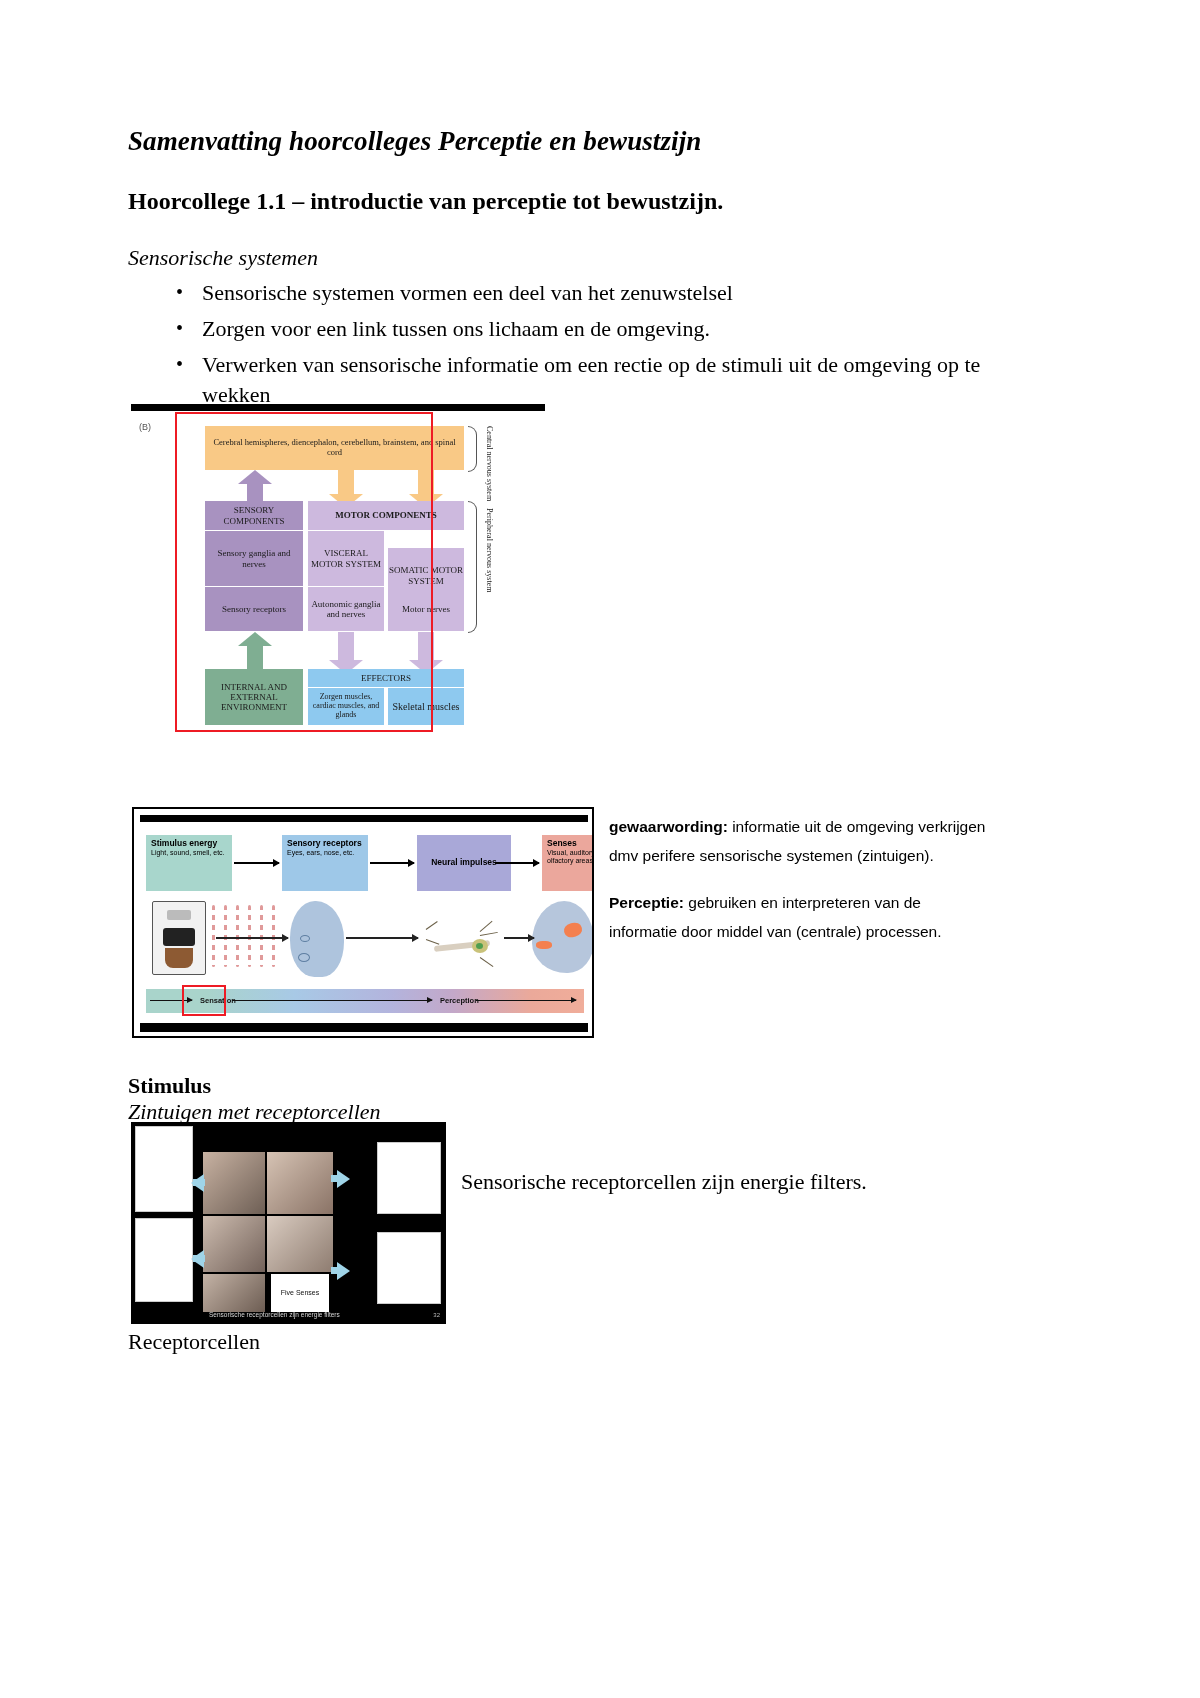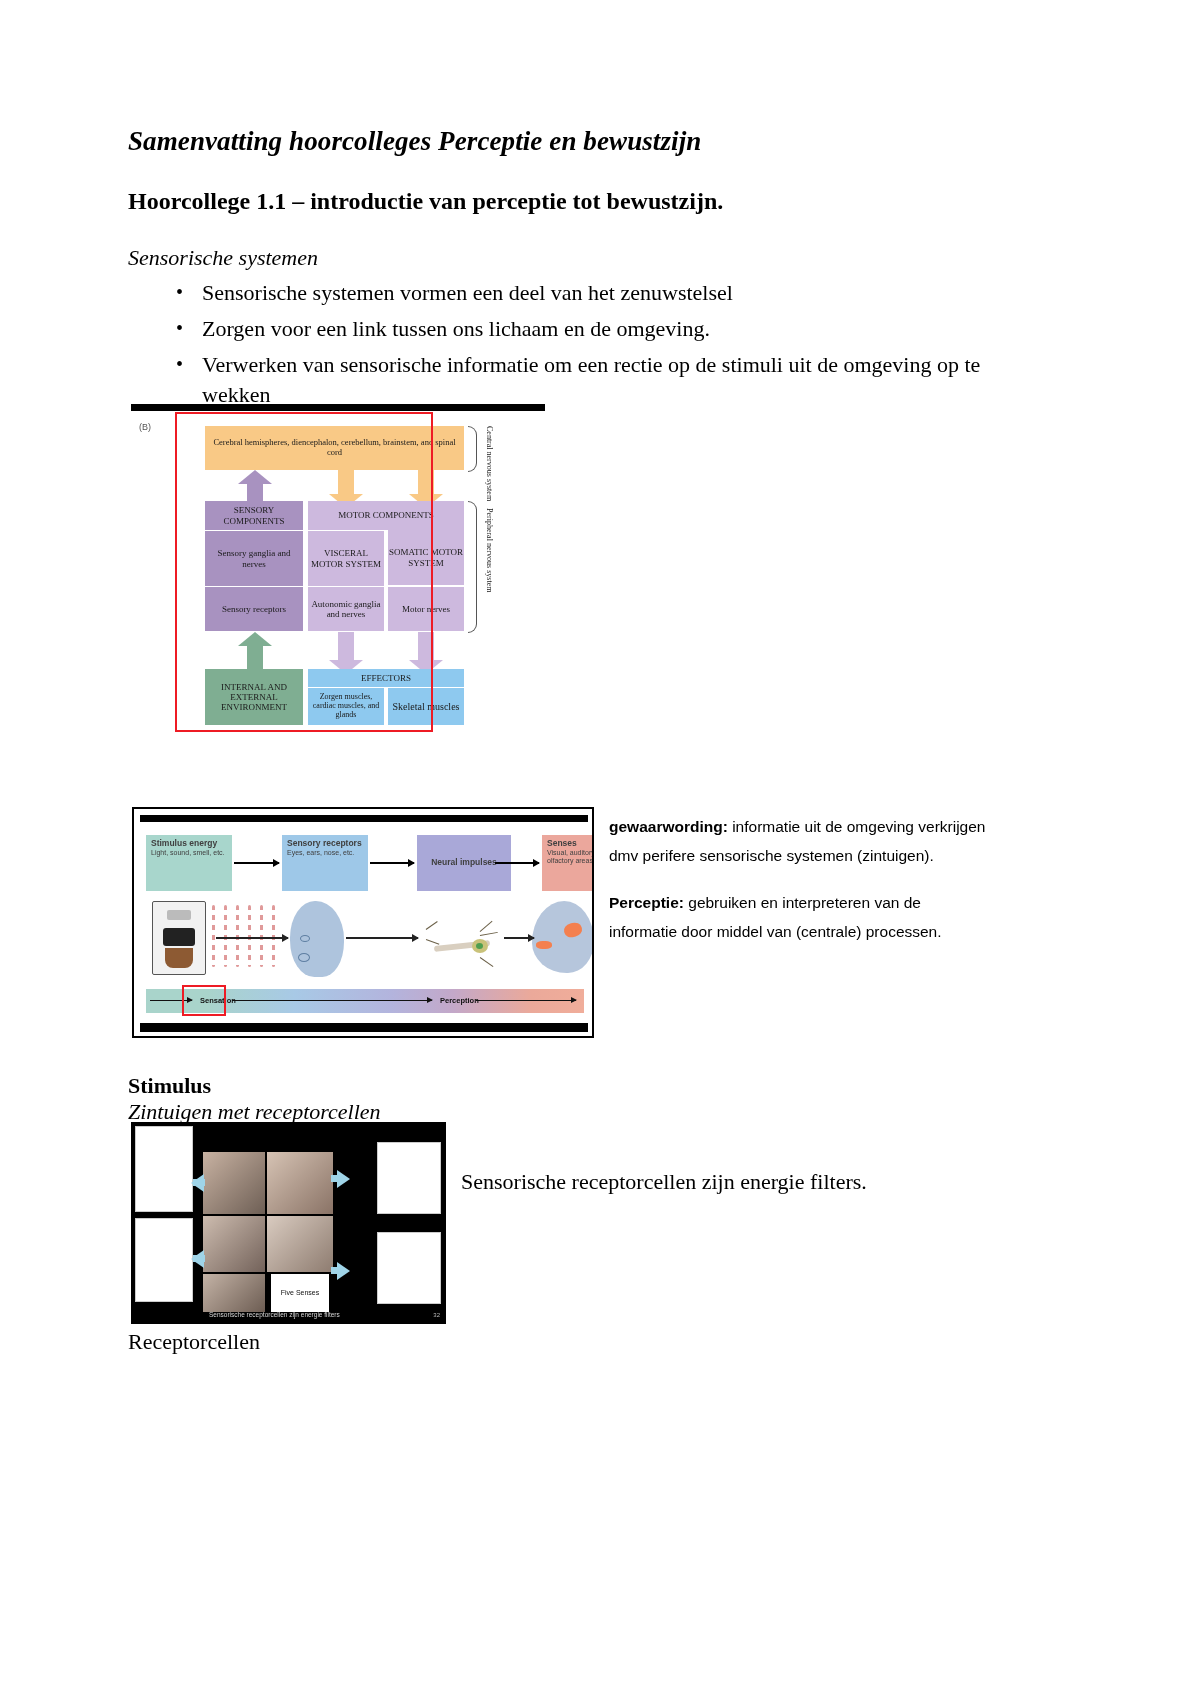--- a/index.html
+++ b/index.html
@@ -159,23 +159,23 @@
     justify-content: center;
     text-align: center;
     font-family: "Liberation Serif", serif;
     color: #1a1a1a;
     line-height: 1.12;
   }
   .cns      { left: 74px;  top: 22px;  width: 259px; height: 44px; background: #f9c986; font-size: 8.5px; padding: 0 4px; }
   .sens-hdr { left: 74px;  top: 97px;  width: 98px;  height: 29px; background: #a892c0; font-size: 9px; }
   .sens-gng { left: 74px;  top: 127px; width: 98px;  height: 55px; background: #a892c0; font-size: 9px; }
   .sens-rec { left: 74px;  top: 183px; width: 98px;  height: 44px; background: #a892c0; font-size: 9px; }
-  .mot-hdr  { left: 177px; top: 97px;  width: 156px; height: 29px; background: #cdb9de; font-size: 9px; }
+  .mot-hdr  { left: 177px; top: 97px;  width: 156px; height: 29px; background: #cdb9de; font-size: 9px; font-weight: bold; }
   .vis-mot  { left: 177px; top: 127px; width: 76px;  height: 55px; background: #cdb9de; font-size: 9px; }
-  .som-mot  { left: 257px; top: 126px; width: 76px;  height: 55px; background: #cdb9de; font-size: 9px; }
+  .som-mot  { left: 257px; top: 144px; width: 76px;  height: 55px; background: #cdb9de; font-size: 9px; }
   .auto-gng { left: 177px; top: 183px; width: 76px;  height: 44px; background: #cdb9de; font-size: 9px; }
   .mot-nrv  { left: 257px; top: 183px; width: 76px;  height: 44px; background: #cdb9de; font-size: 9px; }
   .int-env  { left: 74px;  top: 265px; width: 98px;  height: 56px; background: #7fae92; font-size: 9px; }
   .eff-hdr  { left: 177px; top: 265px; width: 156px; height: 18px; background: #8ec9ef; font-size: 9px; }
   .eff-sm   { left: 177px; top: 284px; width: 76px;  height: 37px; background: #8ec9ef; font-size: 8px; }
   .eff-sk   { left: 257px; top: 284px; width: 76px;  height: 37px; background: #8ec9ef; font-size: 10px; }
 
   
   .barrow { position: absolute; }
   .barrow .shaft { position: absolute; left: 50%; transform: translateX(-50%); }
@@ -249,21 +249,21 @@
     position: absolute;
     left: 6px; bottom: 4px;
     width: 448px; height: 9px;
     background: #000;
   }
   .f2box {
     position: absolute;
     box-sizing: border-box;
     padding: 4px 5px;
     font-family: "Liberation Sans", sans-serif;
-    color: #404040;
+    color: #000000;
     line-height: 1.15;
   }
   .f2box .hd { font-weight: bold; font-size: 8.5px; display: block; }
   .f2box .sb { font-size: 7px; display: block; }
   .f2-stim { left: 12px;  top: 26px; width: 86px; height: 56px; background: #a8d6cc; }
   .f2-srec { left: 148px; top: 26px; width: 86px; height: 56px; background: #9ec8e8; }
   .f2-neur { left: 283px; top: 26px; width: 94px; height: 56px; background: #a9a8d8; display:flex; align-items:center; justify-content:center; text-align:center; }
   .f2-brain{ left: 408px; top: 26px; width: 86px; height: 56px; background: #eba79c; }
 
   .f2arrow { position: absolute; height: 1.5px; background: #000; }

